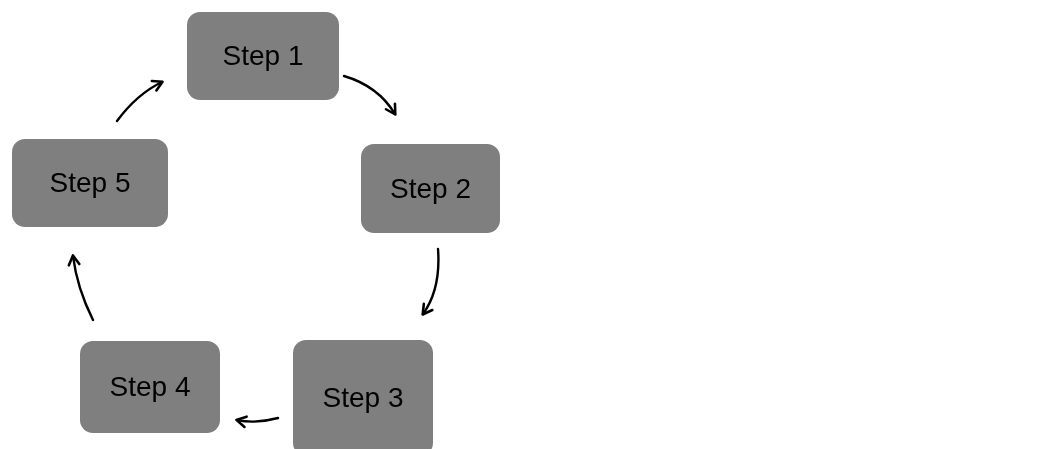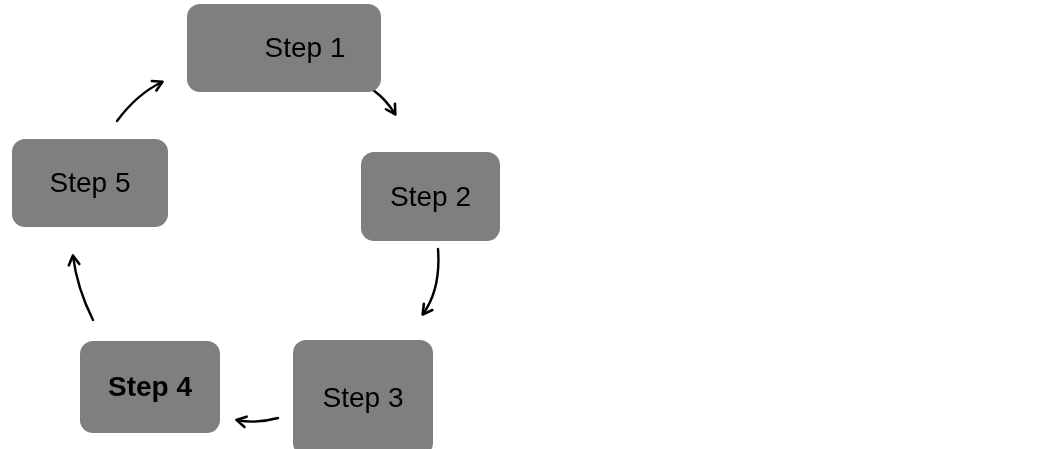--- a/index.html
+++ b/index.html
@@ -26,24 +26,24 @@
     display: flex;
     align-items: center;
     justify-content: center;
     color: #000000;
     font-size: 28px;
     line-height: 1;
     white-space: nowrap;
     user-select: none;
   }
   
-  .pos-step1 { left: 187px; top: 4px;  width: 152px; height: 88px; padding-left: 42px; }
-  .pos-step2 { left: 361px; top: 152px; width: 139px; height: 89px; }
+  .pos-step1 { left: 187px; top: 12px;  width: 152px; height: 88px; }
+  .pos-step2 { left: 361px; top: 144px; width: 139px; height: 89px; }
   .pos-step3 { left: 293px; top: 340px; width: 140px; height: 116px; }
-  .pos-step4 { left: 80px;  top: 341px; width: 140px; height: 92px; font-weight: bold; }
+  .pos-step4 { left: 80px;  top: 341px; width: 140px; height: 92px; }
   .pos-step5 { left: 12px;  top: 139px; width: 156px; height: 88px; }
 
   .arrow-layer {
     position: absolute;
     inset: 0;
     width: 1045px;
     height: 449px;
     pointer-events: none;
   }
   .arrow-path {

